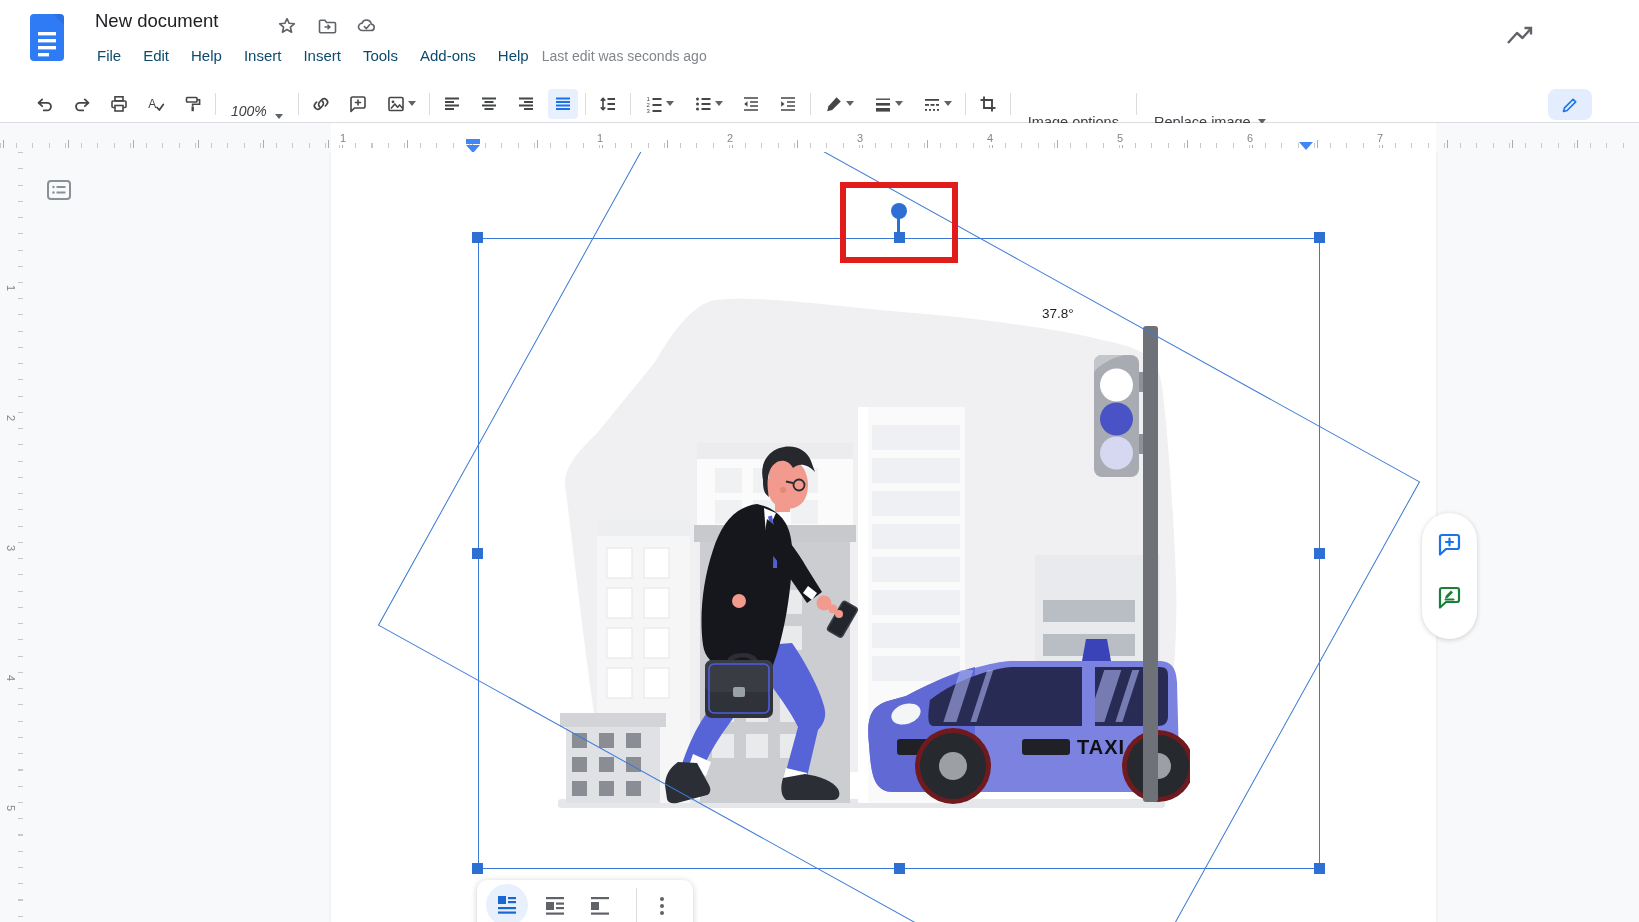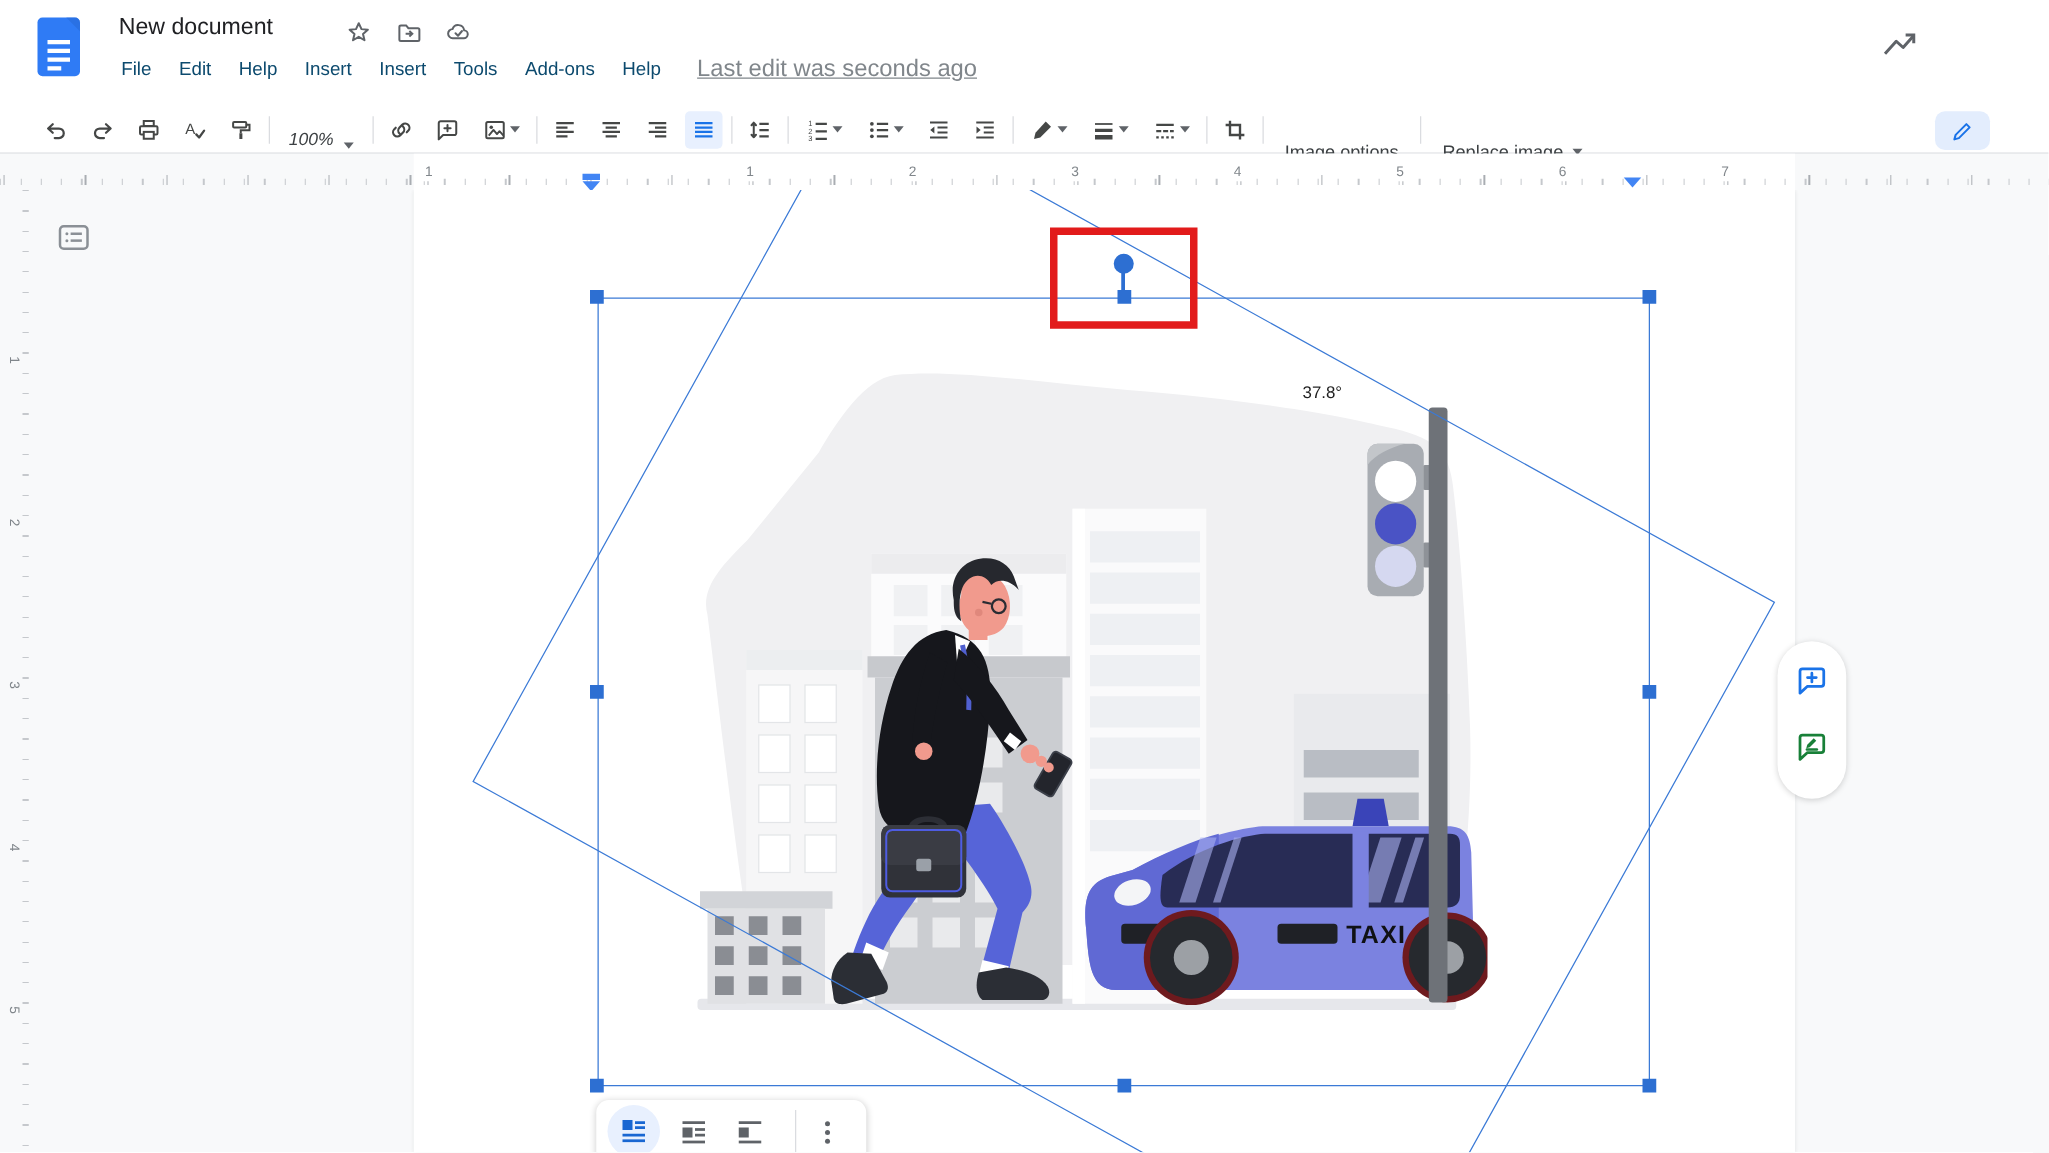--- a/index.html
+++ b/index.html
@@ -6,21 +6,21 @@
   body{font-family:"Liberation Sans",sans-serif;-webkit-font-smoothing:antialiased;}
   .app{position:relative;width:1639px;height:922px;overflow:hidden;background:#fff;}
   
   .header{position:absolute;left:0;top:0;width:1300px;height:85px;background:#fff;}
   .logo{position:absolute;left:28px;top:13px;width:38px;height:50px;}
   .doc-title{position:absolute;left:95px;top:10px;font-size:18.5px;color:#202124;}
   .header-icons{position:absolute;left:275px;top:14px;display:flex;gap:16px;align-items:center;}
   .hicon{width:24px;height:24px;display:flex;align-items:center;justify-content:center;border-radius:50%;cursor:pointer;}
   .menubar{position:absolute;left:86px;top:44px;display:flex;align-items:center;}
   .menu-item{padding:3px 11px;font-size:15px;color:#0c4a6e;border-radius:4px;cursor:pointer;}
-  .last-edit{margin-left:18px;font-size:19px;color:#80868b;text-decoration:underline;cursor:pointer;}
+  .last-edit{margin-left:2px;font-size:14px;color:#80868b;cursor:pointer;}
   .trending{position:absolute;left:1503px;top:20px;width:38px;height:32px;display:flex;align-items:center;justify-content:center;}
   
   .toolbar{position:absolute;left:0;top:85px;width:1639px;height:38px;background:#fff;border-bottom:1px solid #dadce0;display:flex;align-items:center;padding-left:30px;box-sizing:border-box;}
   .tbtn{min-width:30px;height:30px;display:flex;align-items:center;justify-content:center;border-radius:4px;cursor:pointer;}
   .tbtn.active{background:#e8f0fe;}
   .tgroup{display:flex;align-items:center;gap:7px;}
   .sep{width:1px;height:22px;background:#dadce0;margin:0 7px;}
   .caret{width:0;height:0;border-left:4px solid transparent;border-right:4px solid transparent;border-top:5px solid #5f6368;margin-left:2px;}
   .zoom-ctl{display:flex;align-items:flex-end;padding:0 8px;height:30px;border-radius:4px;cursor:pointer;font-size:14px;color:#3c4043;font-style:italic;}
   .text-btn{display:flex;align-items:center;height:30px;padding:0 10px;border-radius:4px;font-size:14.5px;color:#3c4043;cursor:pointer;white-space:nowrap;margin-top:36px;}

